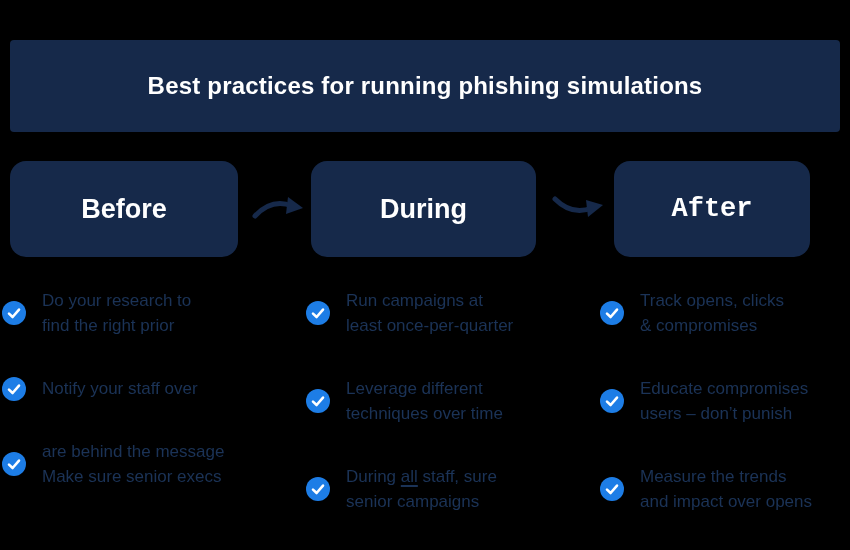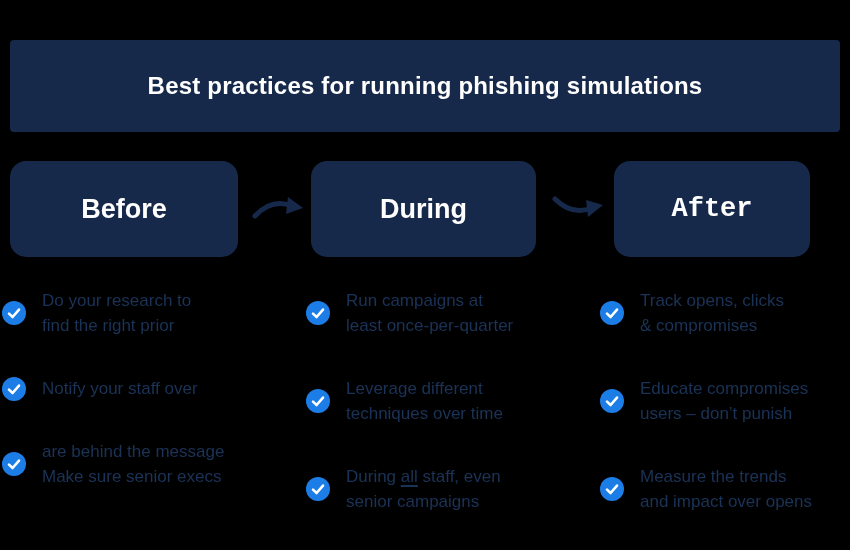--- a/index.html
+++ b/index.html
@@ -150,21 +150,21 @@
         <span class="line">Leverage different</span>
         <span class="line">techniques over time</span>
       </p>
     </div>
     <div class="item">
       <svg class="check" viewBox="0 0 24 24">
         <circle cx="12" cy="12" r="12" fill="#1d7de6"></circle>
         <path d="M7 12.6 L10.6 16 L17 8.6" fill="none" stroke="#ffffff" stroke-width="2.6" stroke-linecap="round" stroke-linejoin="round"></path>
       </svg>
       <p class="item-text">
-        <span class="line"><span>During </span><span class="u">all</span><span> staff, even</span></span>
+        <span class="line"><span>During </span><span class="u">all</span><span> staff, sure</span></span>
         <span class="line">senior campaigns</span>
       </p>
     </div>
   </div>
 
   <div class="col col-3">
     <div class="item">
       <svg class="check" viewBox="0 0 24 24">
         <circle cx="12" cy="12" r="12" fill="#1d7de6"></circle>
         <path d="M7 12.6 L10.6 16 L17 8.6" fill="none" stroke="#ffffff" stroke-width="2.6" stroke-linecap="round" stroke-linejoin="round"></path>

